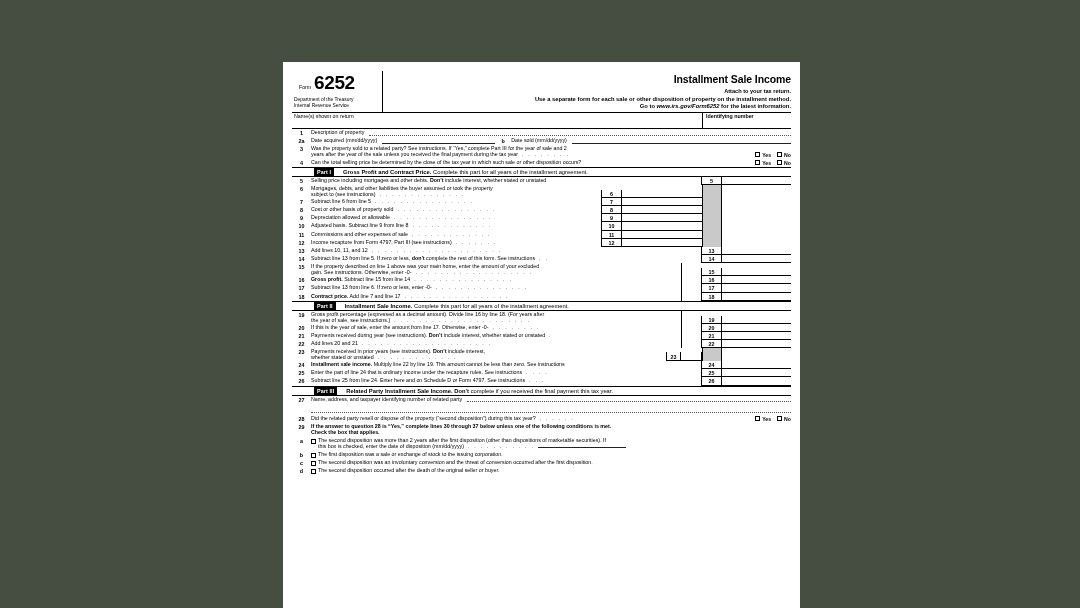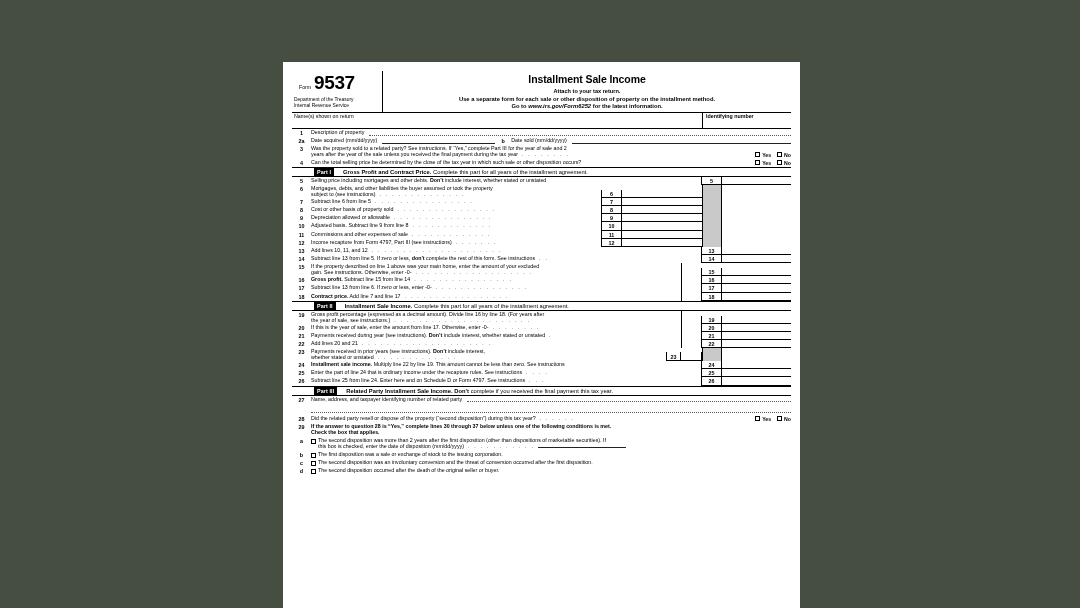--- a/index.html
+++ b/index.html
@@ -21,21 +21,21 @@
     position:absolute;left:9px;top:9px;width:499px;
   }
 
   
   .hdr{display:flex;border-bottom:1.2px solid #000;height:42px;box-sizing:border-box;}
   .hdr-left{width:91px;border-right:1.2px solid #000;box-sizing:border-box;padding:3px 2px 0 2px;position:relative;}
   .form-line{display:flex;align-items:baseline;gap:3px;padding-left:5px;}
   .form-word{font-size:5.2px;}
   .form-num{font-size:19px;font-weight:bold;letter-spacing:-0.4px;line-height:0.95;}
   .dept{position:absolute;left:2px;bottom:3px;font-size:4.9px;line-height:1.25;}
-  .hdr-mid{flex:1;text-align:center;padding-top:3px;box-sizing:border-box;}
+  .hdr-mid{flex:1;text-align:right;padding-top:3px;box-sizing:border-box;}
   .title{font-size:10.5px;font-weight:bold;letter-spacing:-0.1px;}
   .sub1{font-size:5.6px;font-weight:bold;margin-top:2.5px;}
   .sub2{font-size:5.8px;font-weight:bold;margin-top:1.5px;}
   .sub3{font-size:5.8px;font-weight:bold;margin-top:1px;}
   .sub2 i,.sub3 i{font-style:italic;}
   .hdr-right{width:78px;border-left:1.2px solid #000;box-sizing:border-box;text-align:center;padding-top:2px;position:relative;}
   .omb{font-size:5px;}
   .ombrule{border-bottom:.8px solid #000;margin:1.5px 3px 0 3px;}
   .yearwrap{font-size:15px;font-weight:bold;line-height:1.05;margin-top:1px;letter-spacing:-0.3px;}
   .yr-light{color:#b8b8b8;}
@@ -93,21 +93,21 @@
 </head>
 <body style="background: rgb(70, 78, 65);">
 
 <div class="page">
 <div class="inner">
 
   <div class="hdr">
     <div class="hdr-left">
       <div class="form-line">
         <span class="form-word">Form</span>
-        <span class="form-num">9537</span>
+        <span class="form-num">6252</span>
       </div>
       <div class="dept">
         <div>Department of the Treasury</div>
         <div>Internal Revenue Service</div>
       </div>
     </div>
     <div class="hdr-mid">
       <div class="title">Installment Sale Income</div>
       <div class="sub1">Attach to your tax return.</div>
       <div class="sub2">Use a separate form for each sale or other disposition of property on the installment method.</div>

